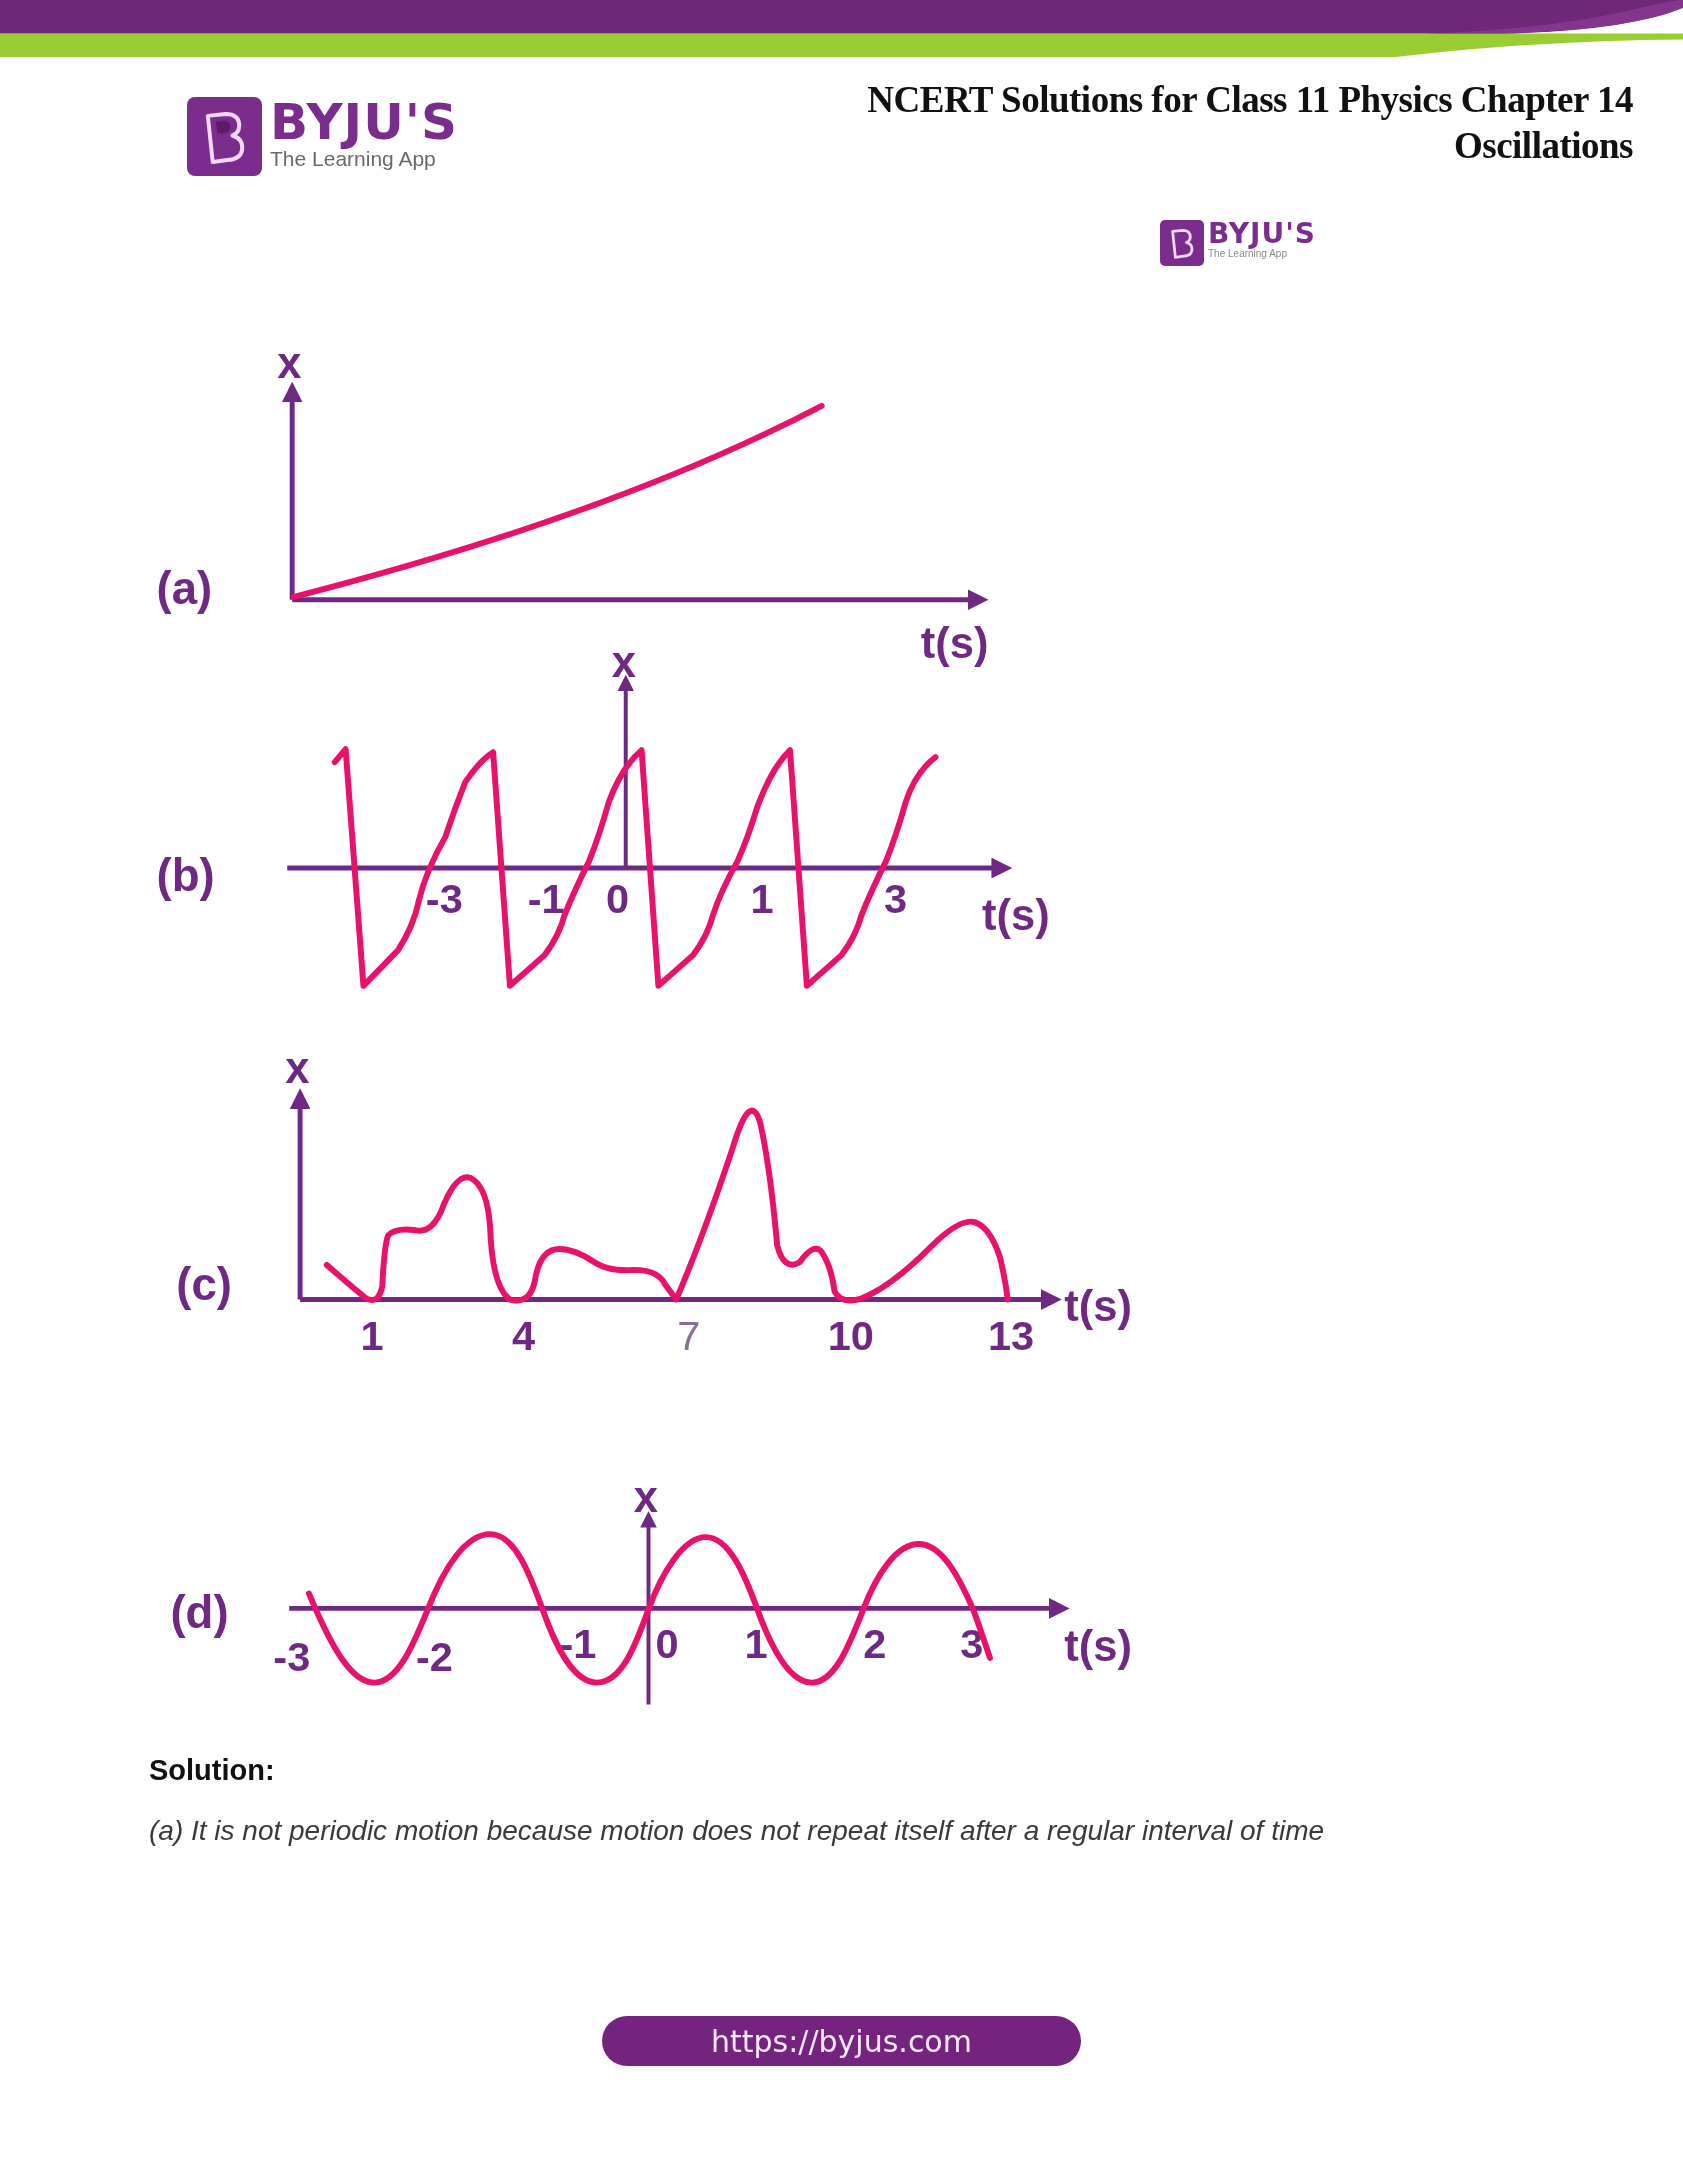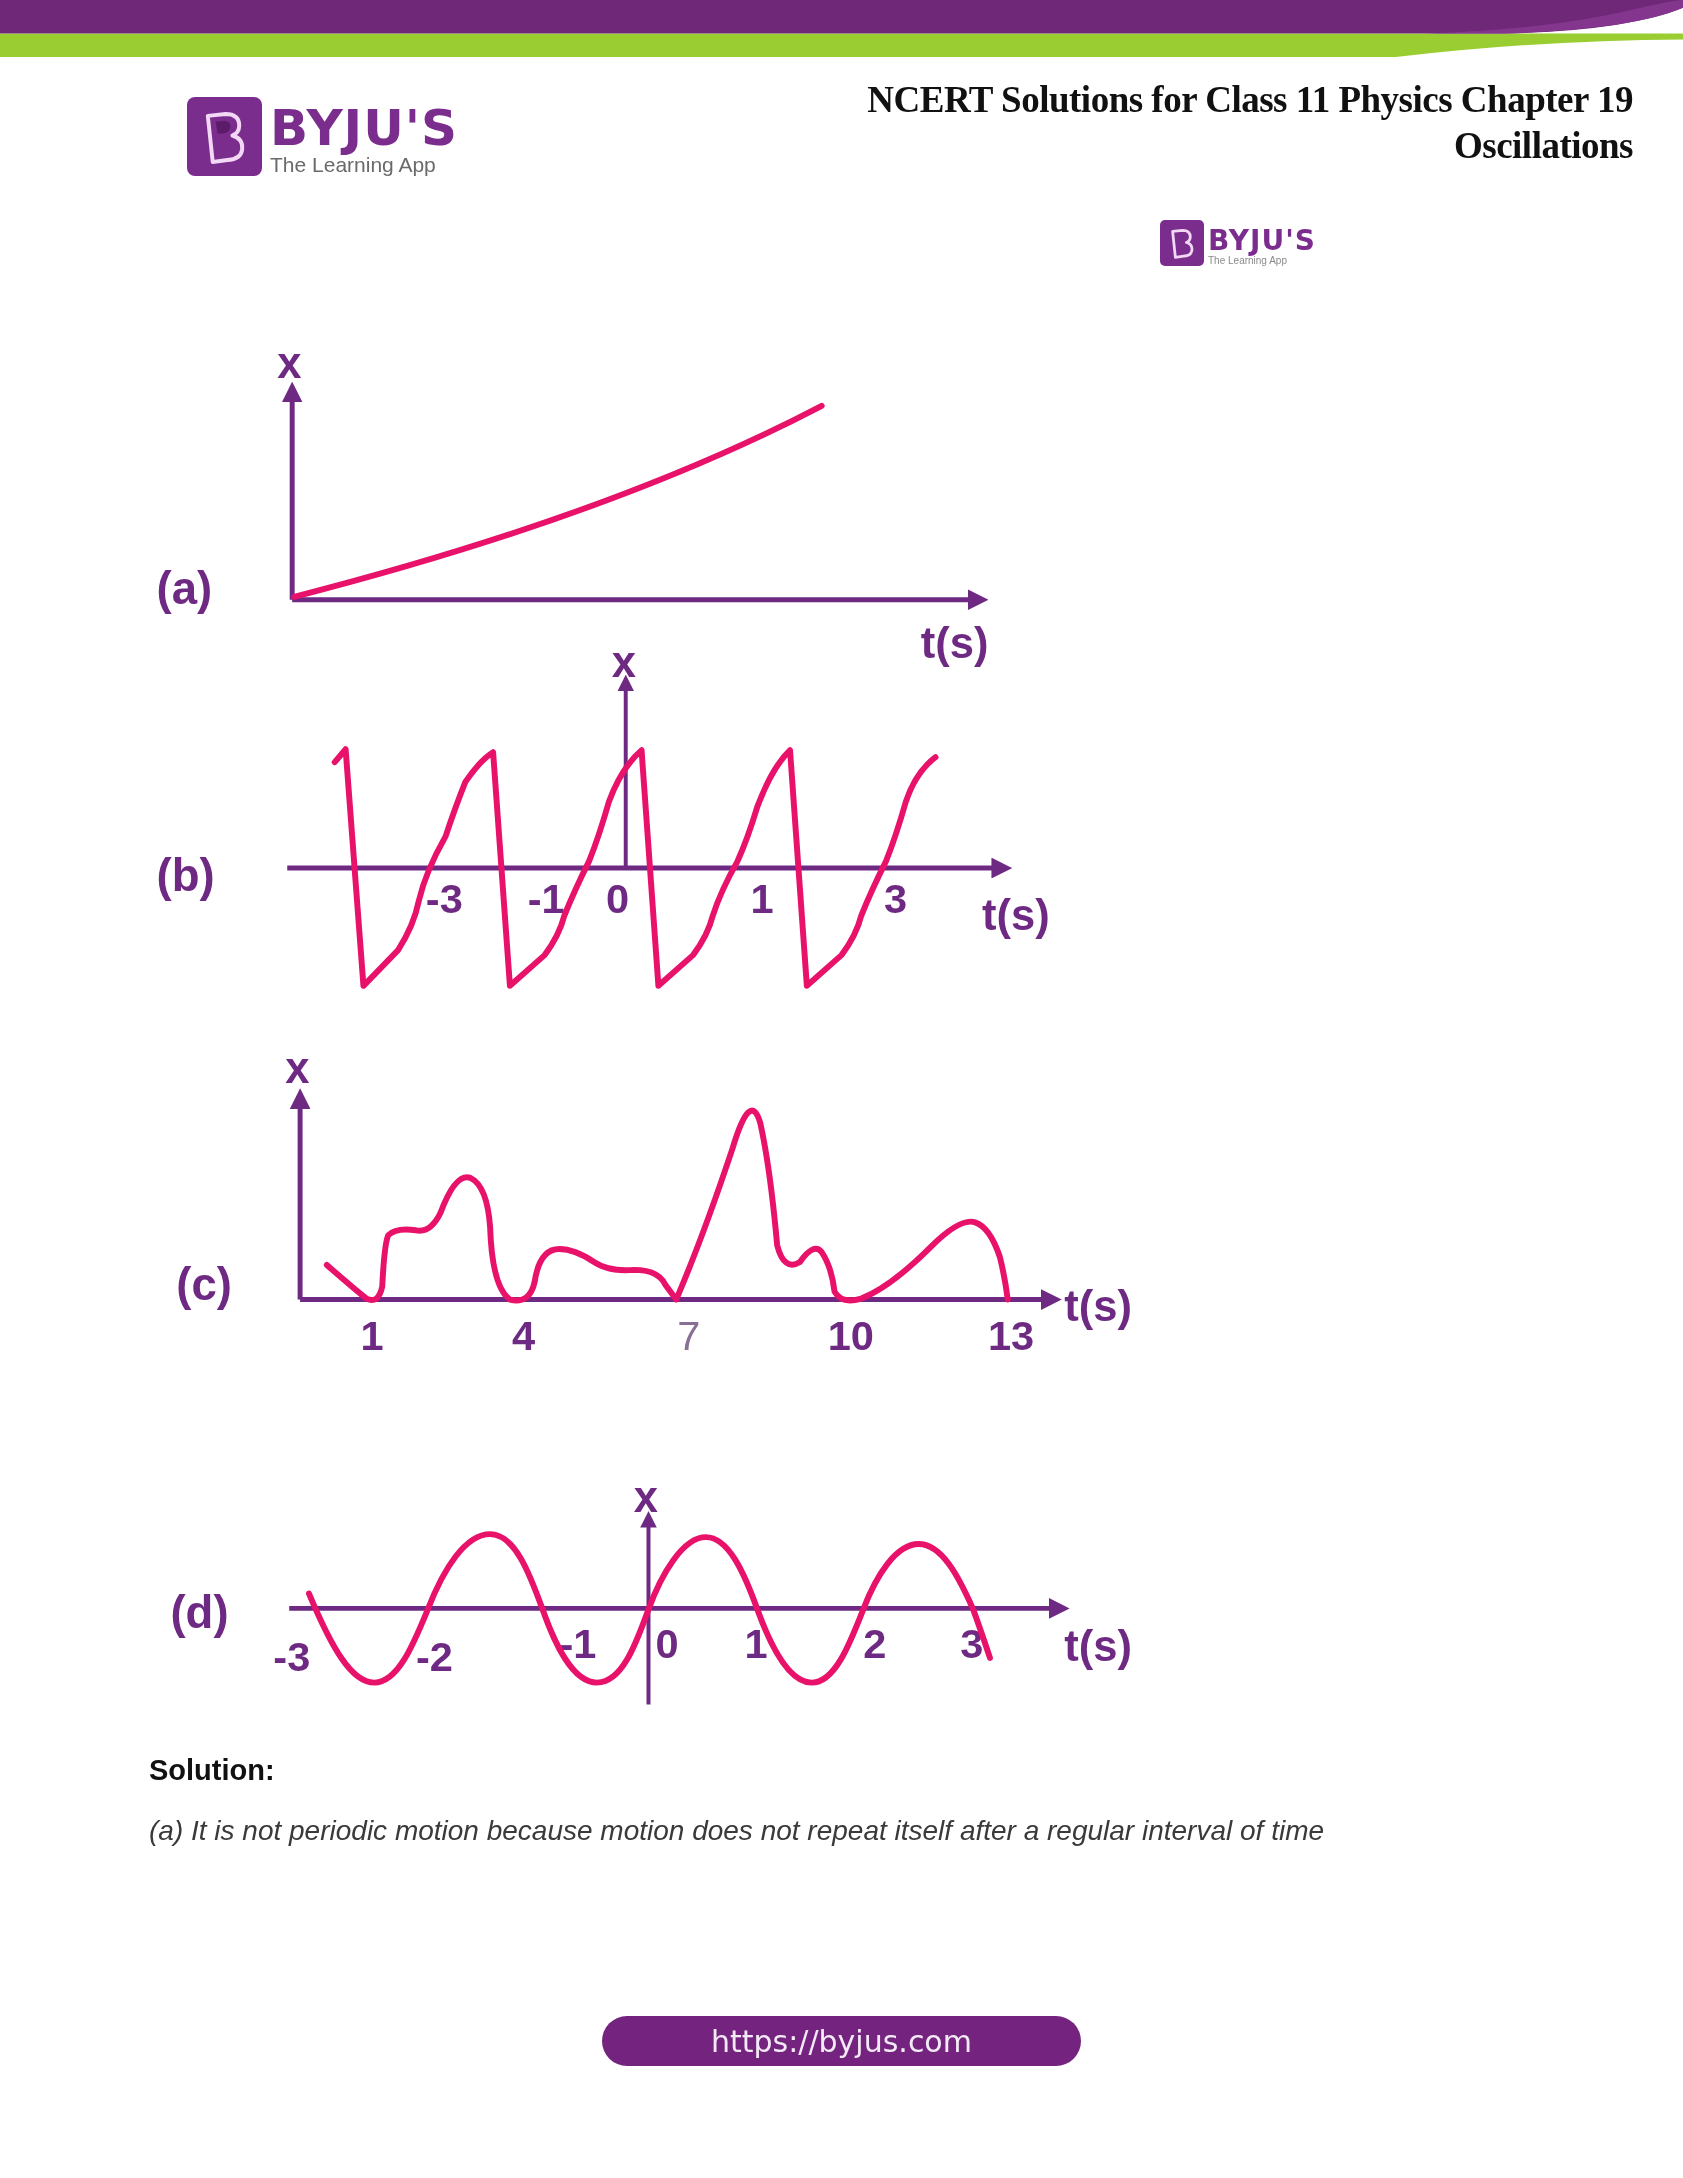--- a/index.html
+++ b/index.html
@@ -1,18 +1,18 @@
 <!DOCTYPE html>
 <html><head>
 <meta charset="utf-8">
 <style>
   html, body { margin: 0; padding: 0; background: #ffffff; }
   body { width: 1683px; height: 2178px; position: relative; overflow: hidden; font-family: "Liberation Sans", sans-serif; }
   .banner { position: absolute; left: 0; top: 0; width: 1683px; height: 61px; }
-  .logo { position: absolute; display: flex; align-items: flex-end; padding-left: 38px; }
+  .logo { position: absolute; display: flex; align-items: flex-start; padding-left: 38px; }
   .logo-main { left: 149px; top: 97px; }
   .logo-mark { background: #7b2d8e; border-radius: 8px; display: flex; align-items: center; justify-content: center; }
   .logo-main .logo-mark { width: 75px; height: 79px; }
   .logo-text { margin-left: 8px; display: flex; flex-direction: column; }
   .logo-brand { color: #7b2d8e; font-weight: bold; letter-spacing: 1px; line-height: 1; font-family: "DejaVu Sans", sans-serif; }
   .logo-main .logo-brand { font-size: 50px; }
   .logo-tag { color: #6a6a6a; line-height: 1.1; font-family: Liberation Sans, sans-serif; }
   .logo-main .logo-tag { font-size: 21px; }
   .logo-small { left: 1122px; top: 220px; }
   .logo-small .logo-mark { width: 44px; height: 46px; border-radius: 5px; }
@@ -50,21 +50,21 @@
       <path d="M18,14 L27,13 Q34,14 33,20 Q32,25 25,26 L20,26 Z" fill="#5d1c6a"></path>
     </svg>
   </div>
   <div class="logo-text">
     <span class="logo-brand">BYJU'S</span>
     <span class="logo-tag">The Learning App</span>
   </div>
 </div>
 
 <div class="doc-title">
-  <div>NCERT Solutions for Class 11 Physics Chapter 19</div>
+  <div>NCERT Solutions for Class 11 Physics Chapter 14</div>
   <div>Oscillations</div>
 </div>
 
 <div class="logo logo-small">
   <div class="logo-mark">
     <svg width="30" height="32" viewBox="0 0 54 58">
       <path d="M10,8 L28,6 Q42,6 42,18 Q42,25 35,28 Q46,31 45,42 Q44,52 30,53 L15,55 Z" fill="none" stroke="#f3d8f5" stroke-width="5" stroke-linejoin="round"></path>
     </svg>
   </div>
   <div class="logo-text">

